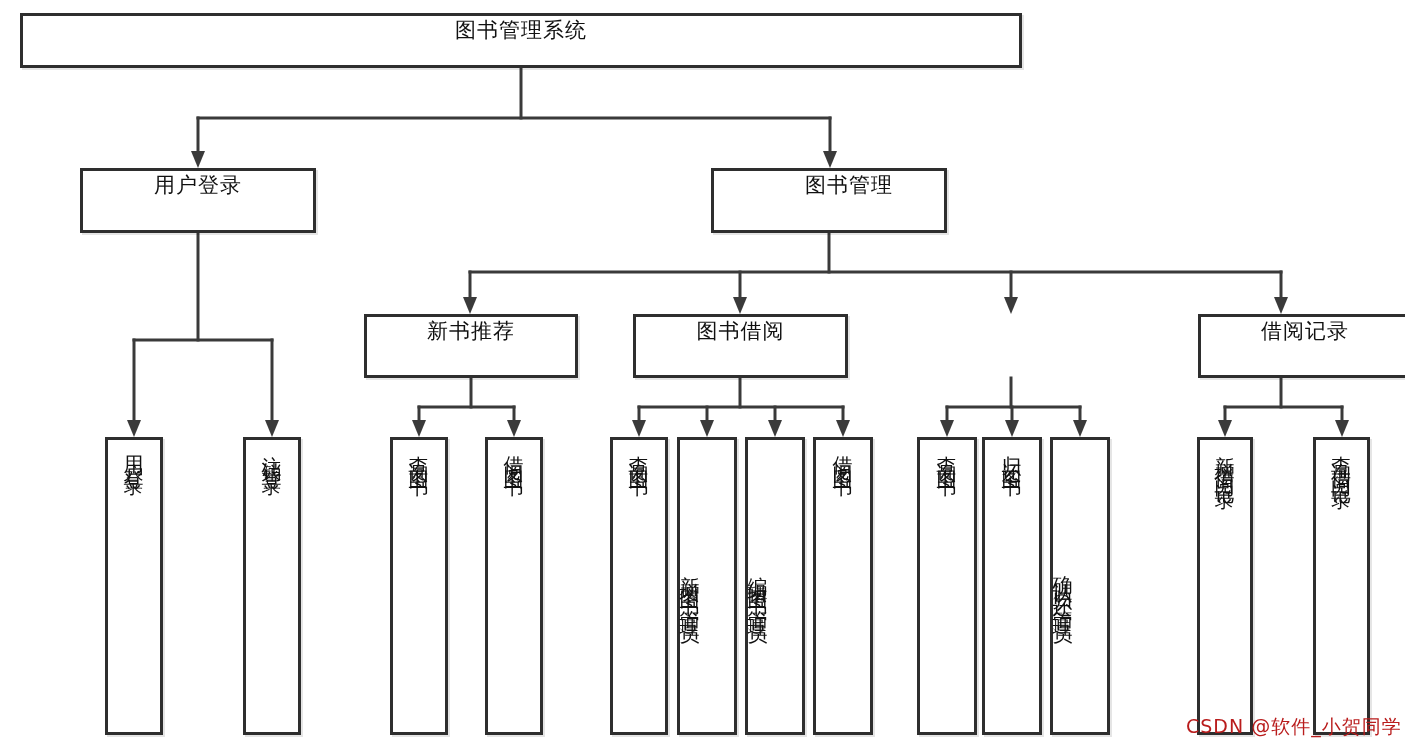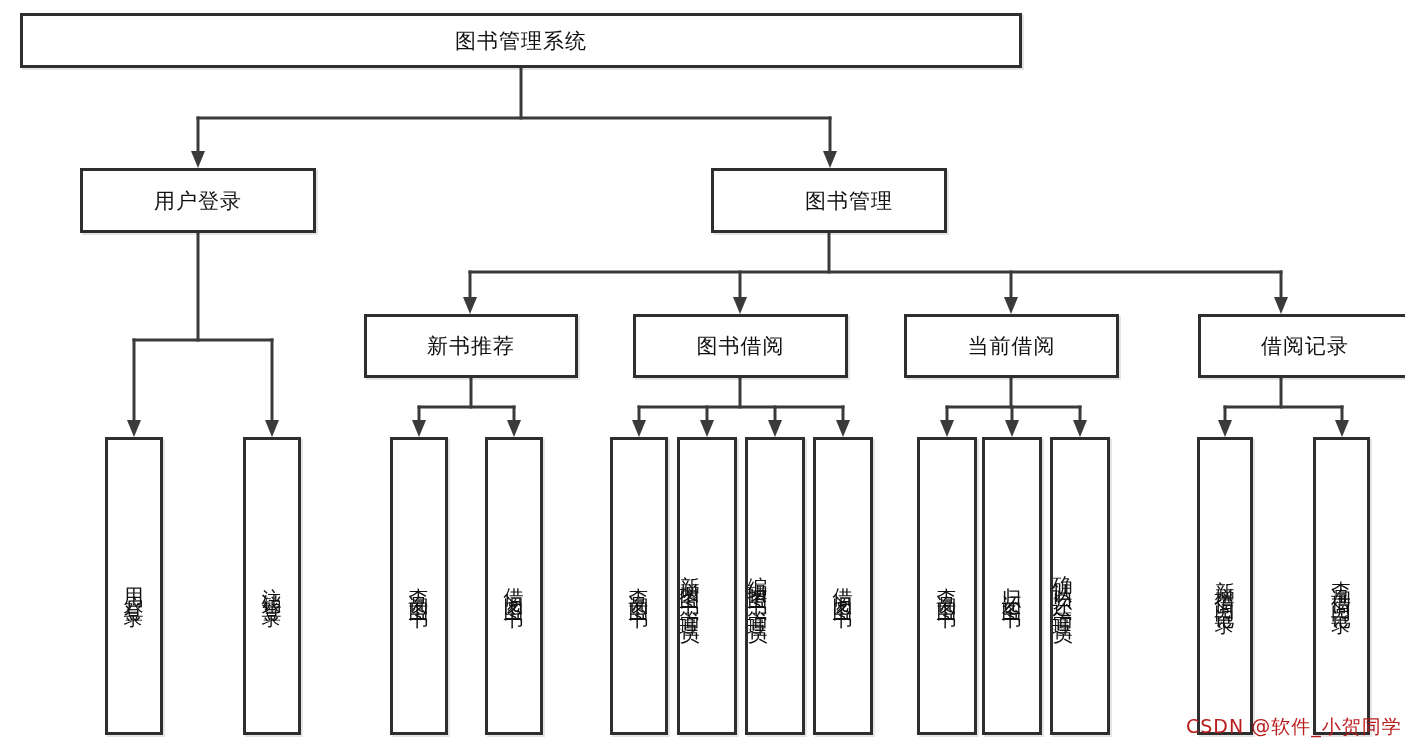--- a/index.html
+++ b/index.html
@@ -16,21 +16,21 @@
     position: absolute;
     left: 0; top: 0;
     width: 1405px; height: 747px;
   }
   .node {
     position: absolute;
     box-sizing: border-box;
     border: 3px solid #2e2e2e;
     background: #ffffff;
     display: flex;
-    align-items: center;
+    align-items: flex-start;
     justify-content: center;
     box-shadow: 2px 2px 0 rgba(0,0,0,0.10);
   }
   .hnode {
     font-size: 21px;
     letter-spacing: 1px;
     white-space: nowrap;
   }
   .vnode .vtext {
     writing-mode: vertical-rl;
@@ -136,23 +136,20 @@
   <div class="node hnode" style="left:711px; top:168px; width:236px; height:65px;padding-left:40px;">
     <span>图书管理</span>
   </div>
 
   <div class="node hnode" style="left:364px; top:314px; width:214px; height:64px;">
     <span>新书推荐</span>
   </div>
   <div class="node hnode" style="left:633px; top:314px; width:215px; height:64px;">
     <span>图书借阅</span>
   </div>
-  <div class="node hnode" style="left:904px; top:314px; width:215px; height:64px;">
-    <span>当前借阅</span>
-  </div>
   <div class="node hnode" style="left:1174px; top:314px; width:214px; height:64px;margin-left:24px;">
     <span>借阅记录</span>
   </div>
 
   <div class="node vnode" style="left:105px; top:437px; width:58px; height:298px;">
     <span class="vtext">用户登录</span>
   </div>
   <div class="node vnode" style="left:243px; top:437px; width:58px; height:298px;">
     <span class="vtext">注销登录</span>
   </div>

